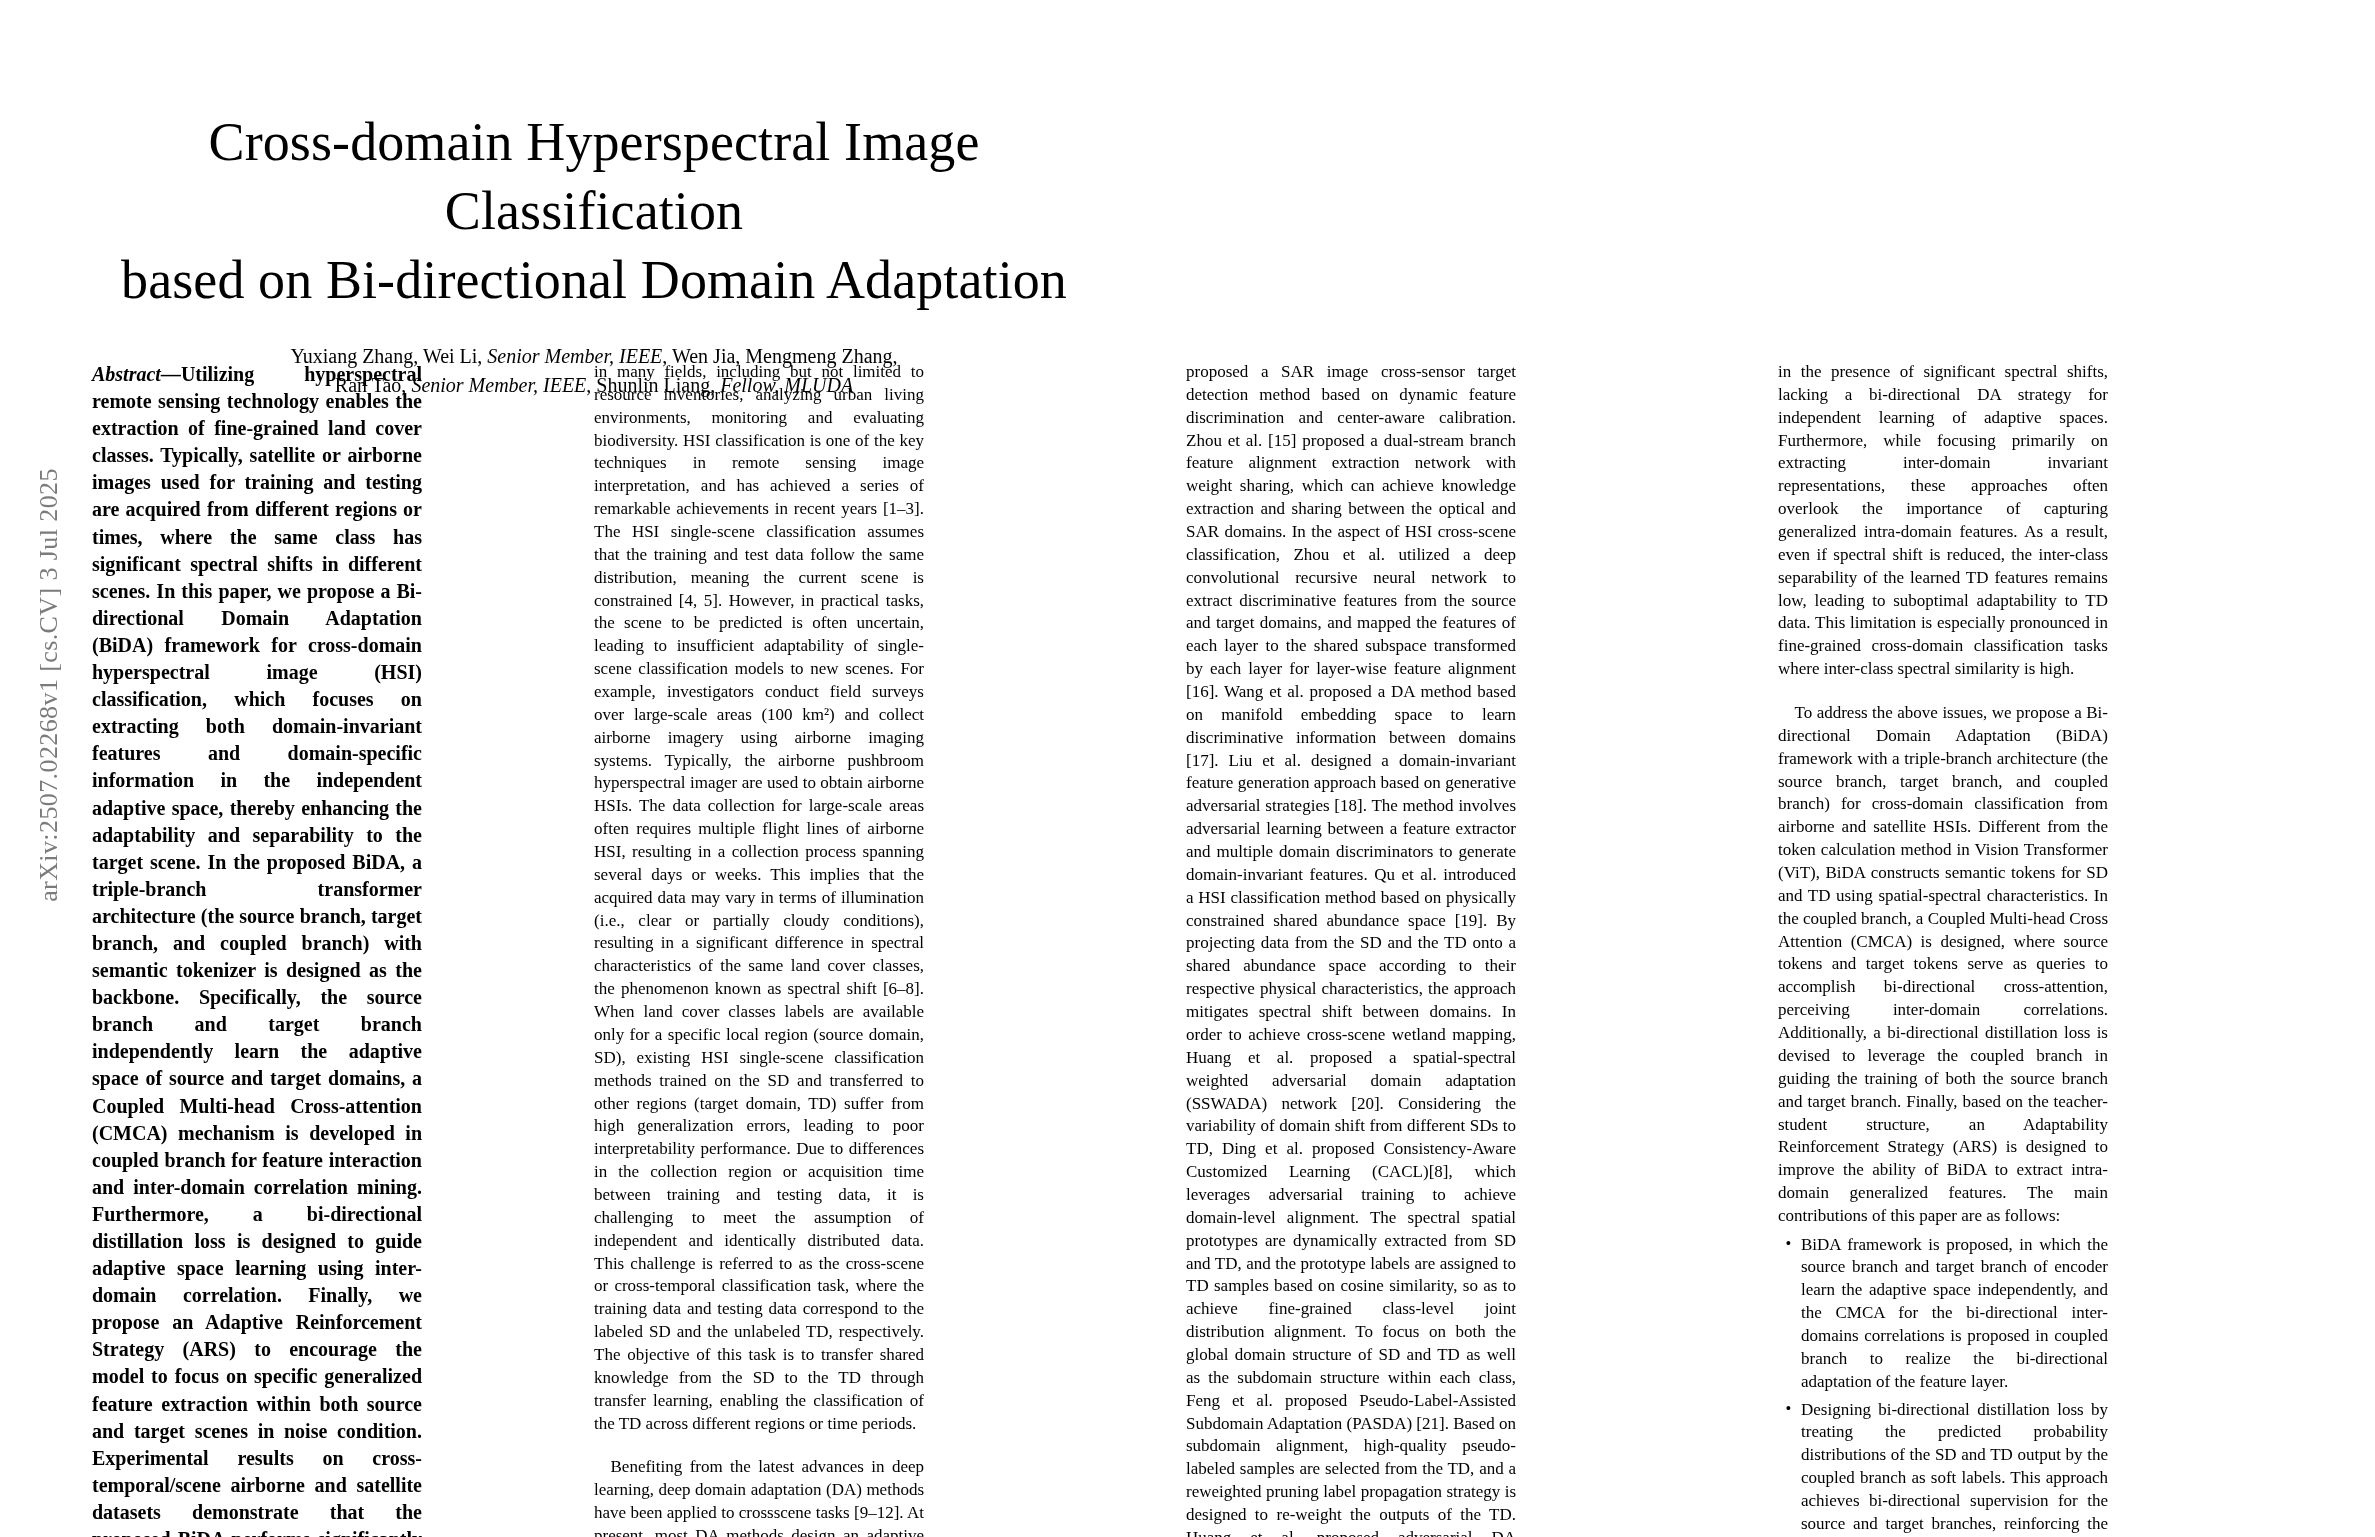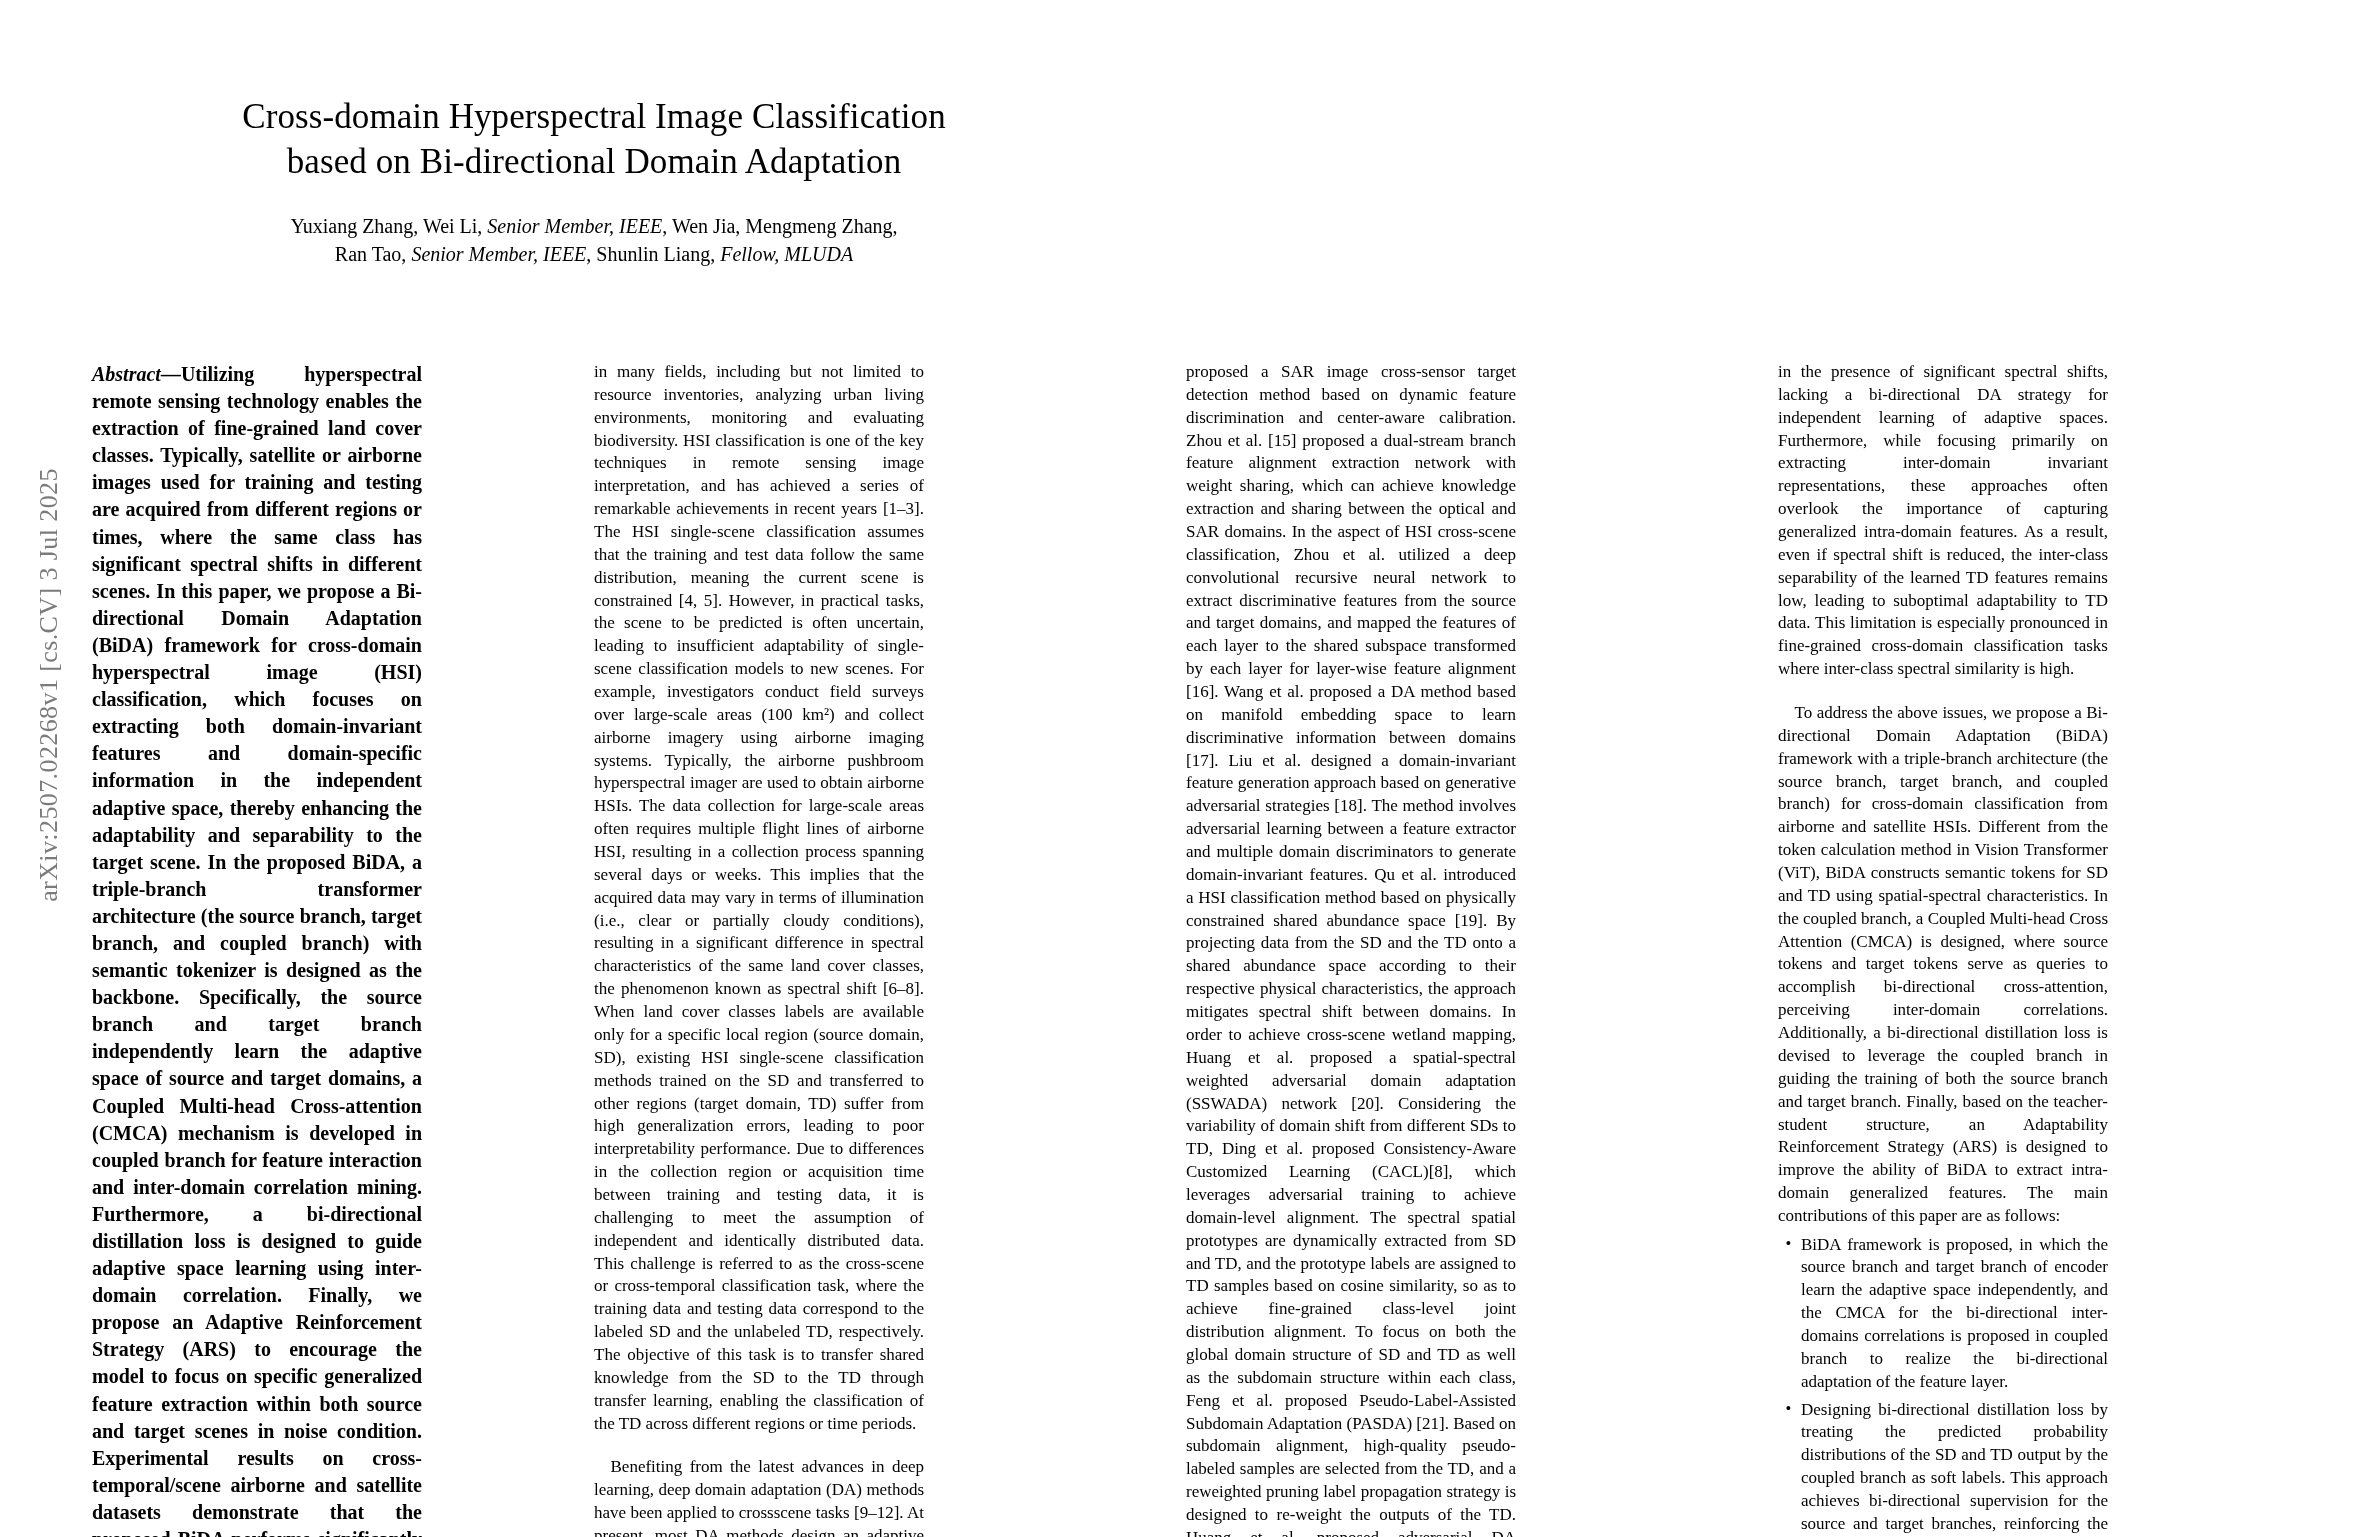--- a/index.html
+++ b/index.html
@@ -42,24 +42,24 @@
 
   
   #title-block {
     position: absolute;
     left: 92px;
     top: 92px;
     width: 1004px;
     text-align: center;
   }
   #paper-title {
-    font-size: 35px;
+    font-size: 54px;
     line-height: 1.28;
     font-weight: normal;
-    margin: 3px;
+    margin: 16px;
     letter-spacing: 0.1px;
   }
   #authors {
     margin-top: 27px;
     font-size: 20px;
     line-height: 1.42;
   }
   #authors .it { font-style: italic; }
 
   

